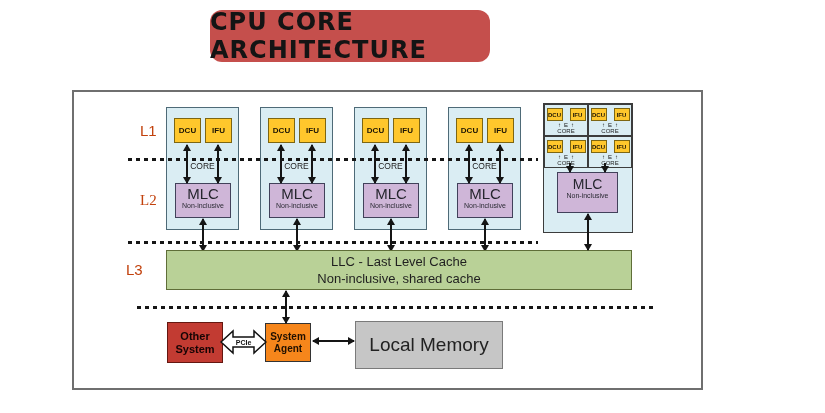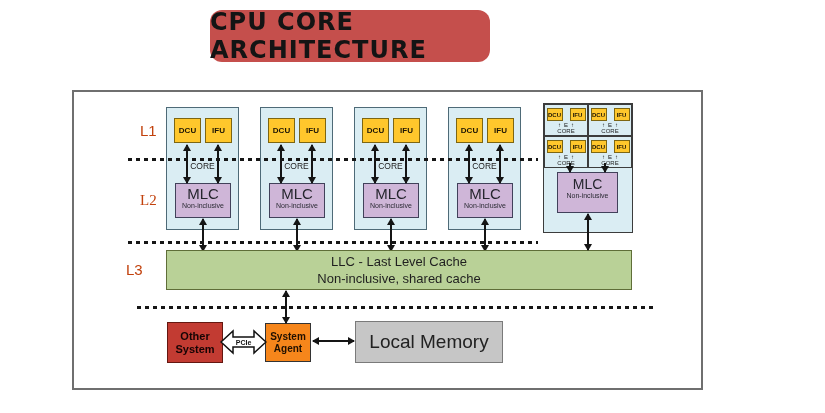--- a/index.html
+++ b/index.html
@@ -88,21 +88,21 @@
 
   
   .devbox{position:absolute;box-sizing:border-box;display:flex;flex-direction:column;
           align-items:center;justify-content:center;z-index:5;}
   .other{left:167px;top:322px;width:56px;height:41px;background:var(--devices-red);
          border:1.5px solid #641710;}
   .other div{font-size:11px;line-height:13px;color:#160404;font-weight:bold;}
   .agent{left:265px;top:323px;width:46px;height:39px;background:var(--agent-orange);
          border:1.5px solid #333;}
   .agent div{font-size:10px;line-height:12px;color:#201000;font-weight:bold;}
-  .memory{left:355px;top:321px;width:148px;height:42px;background:var(--memory-gray);
+  .memory{left:355px;top:321px;width:148px;height:48px;background:var(--memory-gray);
           border:1.5px solid #7a7a7a;}
   .memory div{font-size:19px;color:#222;}
   .pcie-svg{position:absolute;left:220px;top:327px;z-index:6;}
 </style>
 </head>
 <body>
 
 <div class="stage">
 
   <div class="banner">

